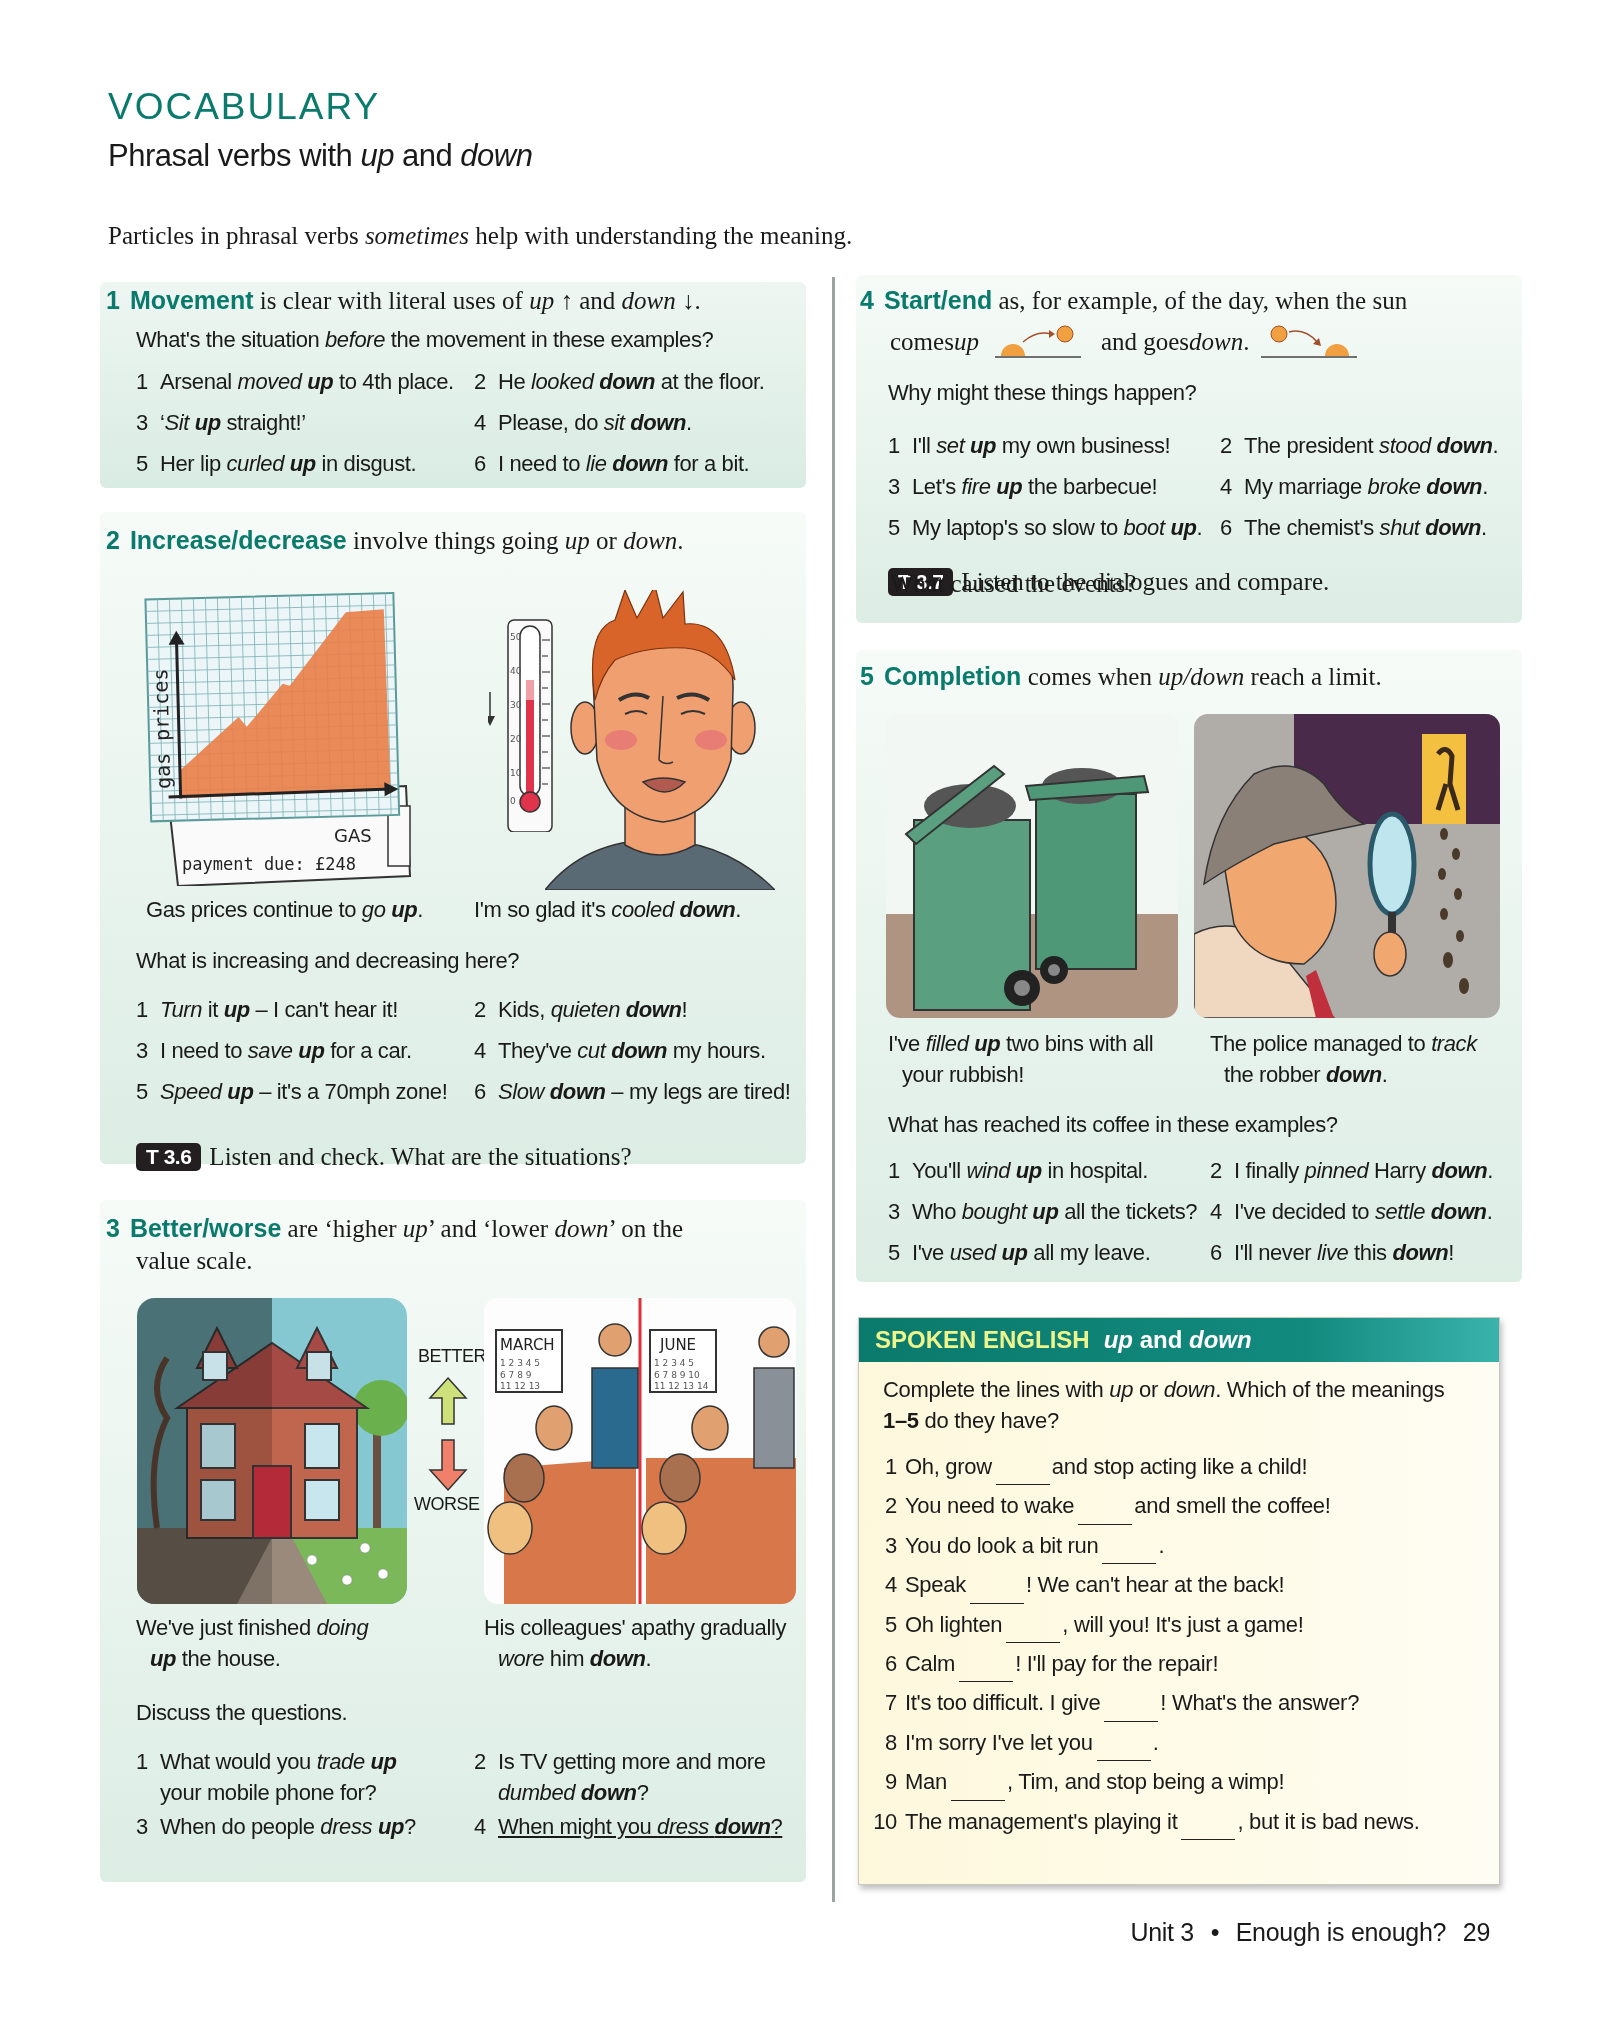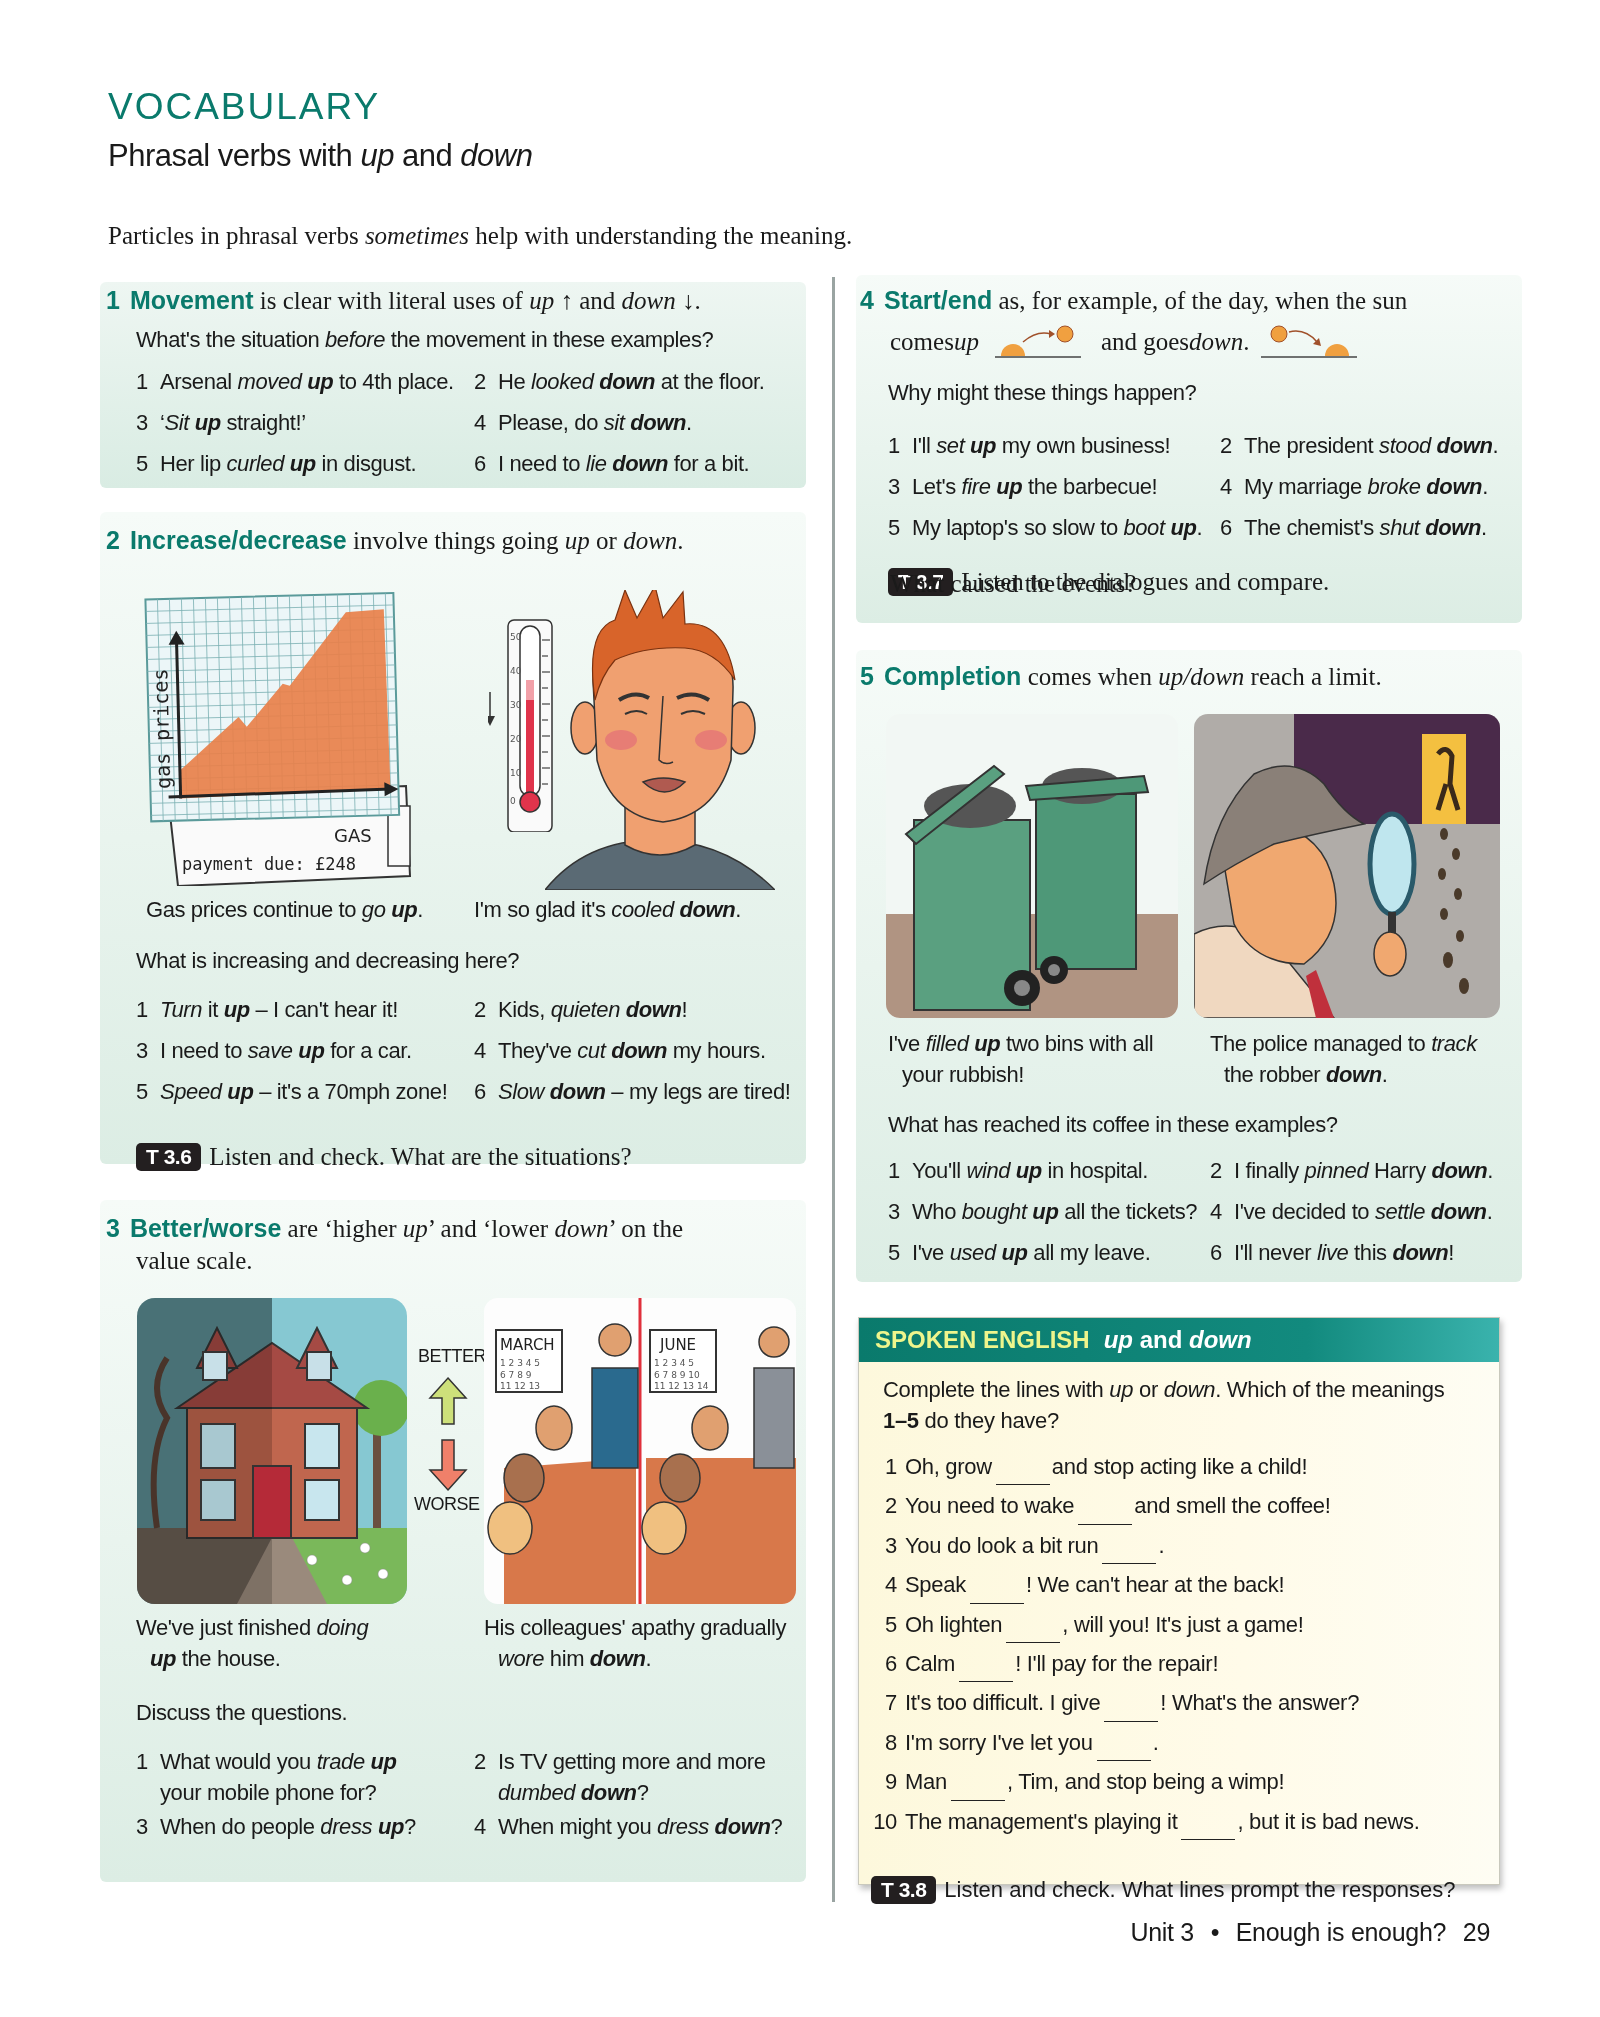--- a/index.html
+++ b/index.html
@@ -280,21 +280,21 @@
   </svg>
 </div>
 
 <div class="caption sans" style="left:136px; top:1612px;"><span>We've just finished </span><i>doing</i><span class="ind"><b><i>up</i></b><span> the house.</span></span></div>
 <div class="caption sans" style="left:484px; top:1612px;"><span>His colleagues' apathy gradually</span><span class="ind"><i>wore</i><span> him </span><b><i>down</i></b><span>.</span></span></div>
 
 <div class="q sans" style="left:136px; top:1700px;">Discuss the questions.</div>
 <div class="sans" style="position:absolute; left:136px; top:1746px; font-size:22px; letter-spacing:-0.4px; line-height:31px; width:330px;"><span class="n" style="display:inline-block;width:24px;">1</span><span>What would you </span><i>trade</i> <b><i>up</i></b><br><span style="padding-left:24px;">your mobile phone for?</span></div>
 <div class="sans" style="position:absolute; left:474px; top:1746px; font-size:22px; letter-spacing:-0.4px; line-height:31px; width:330px;"><span class="n" style="display:inline-block;width:24px;">2</span><span>Is TV getting more and more</span><br><span style="padding-left:24px;"><i>dumbed</i> <b><i>down</i></b><span>?</span></span></div>
 <div class="sans" style="position:absolute; left:136px; top:1814px; font-size:22px; letter-spacing:-0.4px;"><span class="n" style="display:inline-block;width:24px;">3</span><span>When do people </span><i>dress</i> <b><i>up</i></b><span>?</span></div>
-<div class="sans" style="position:absolute; left:474px; top:1814px; font-size:22px; letter-spacing:-0.4px;"><span class="n" style="display:inline-block;width:24px;">4</span><span>When might you </span><i>dress</i> <b><i>down</i></b><span>?</span></div>
+<div class="sans" style="position:absolute; left:474px; top:1814px; font-size:22px; letter-spacing:-0.4px;text-decoration:underline;"><span class="n" style="display:inline-block;width:24px;">4</span><span>When might you </span><i>dress</i> <b><i>down</i></b><span>?</span></div>
 
 <div class="panel panel-white-top" style="left:856px; top:275px; width:666px; height:348px;"></div>
 <div class="sec-head serif" style="left:860px; top:284px;">
   <span class="num">4</span><span class="kw">Start/end</span><span> as, for example, of the day, when the sun</span>
 </div>
 <div class="sec-head serif" style="left:890px; top:322px; display:flex; align-items:center;">
   <span>comes </span>
     <i>up</i>
   <svg width="90" height="40" viewBox="0 0 90 40" style="margin:0 18px 0 14px;">
     <path d="M8,34 A12,12 0 0 1 32,34 Z" fill="#f0a040"></path>
@@ -451,24 +451,20 @@
         <span class="blank"></span>
         <span>, Tim, and stop being a wimp!</span>
       </div>
     <div class="line">
         <span class="n">10</span>
         <span>The management's playing it</span>
         <span class="blank"></span>
         <span>, but it is bad news.</span>
       </div>
   </div>
-  <div class="track sans">
-    <span class="badge">T 3.8</span>
-    <span>Listen and check. What lines prompt the responses?</span>
-  </div>
 </div>
 
 <div id="footer" class="sans">
   <span>Unit 3</span>
   <span style="margin:0 10px;">•</span>
   <span>Enough is enough?</span>
   <span style="margin-left:10px;">29</span>
 </div>
 
 </body></html>

